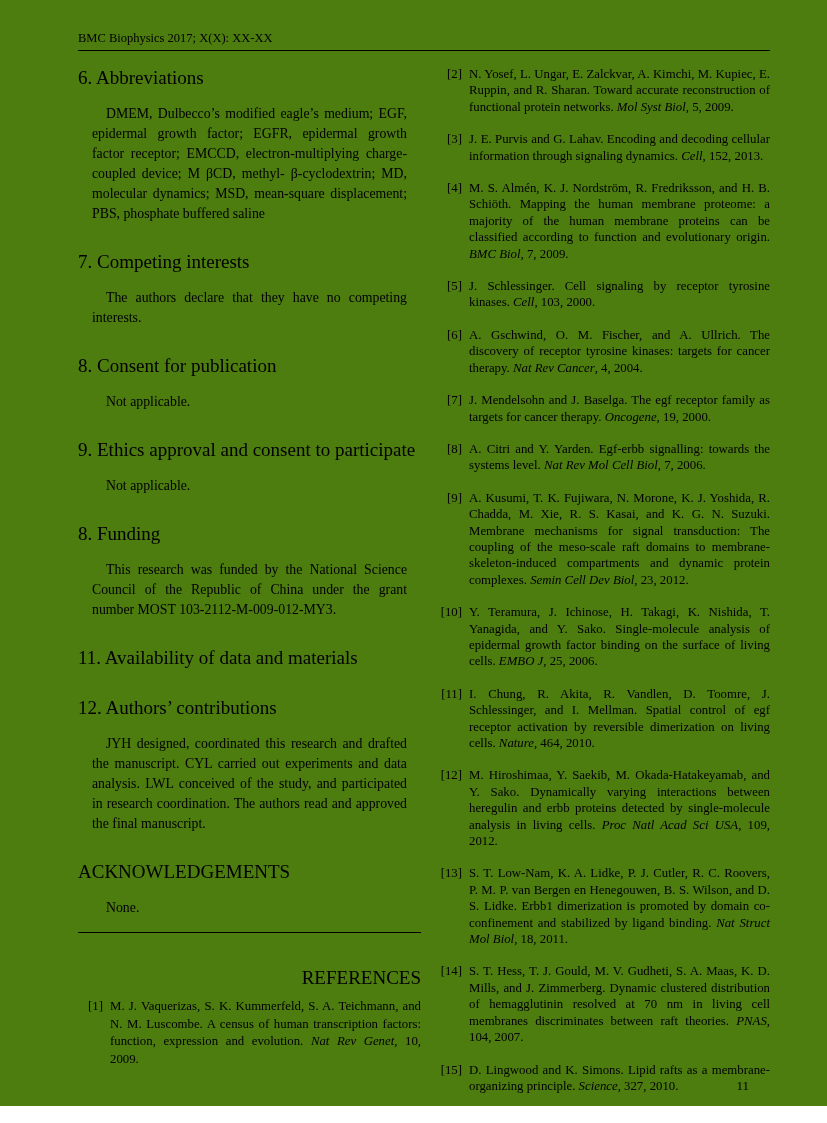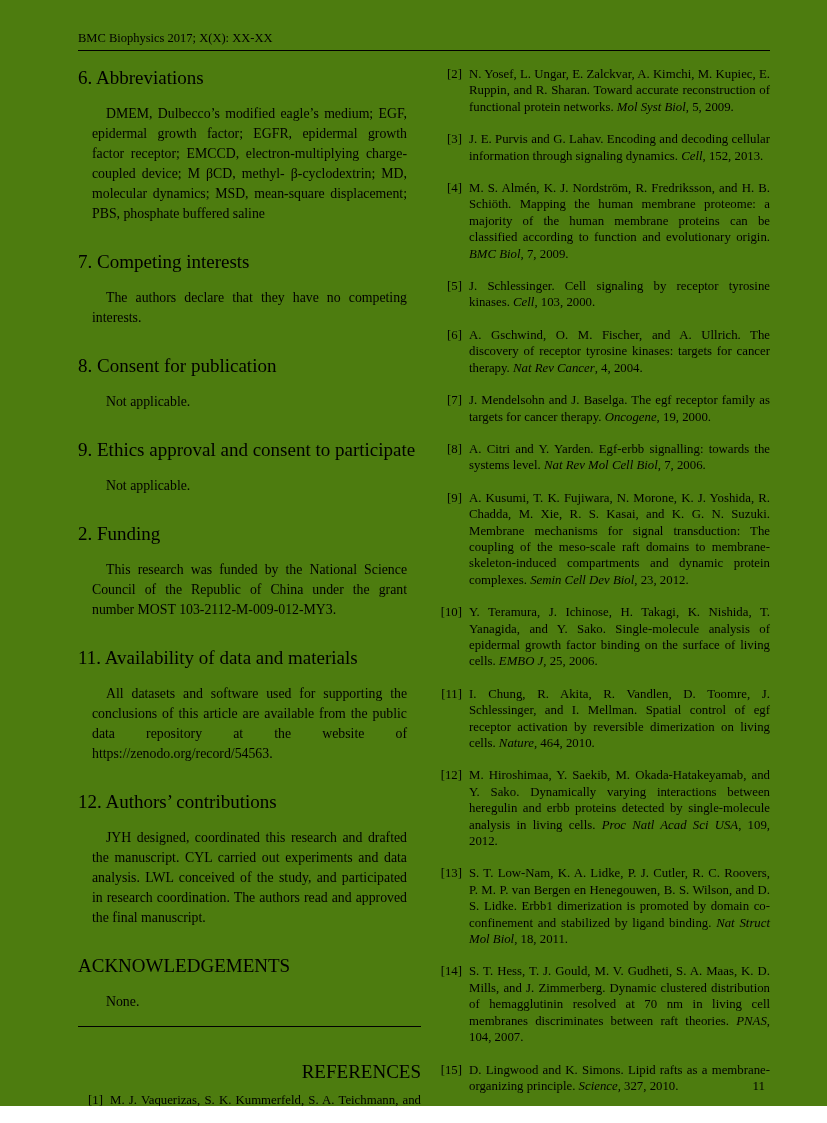--- a/index.html
+++ b/index.html
@@ -64,21 +64,21 @@
     flex: none;
     width: 25px;
     text-align: right;
     padding-right: 7px;
   }
   .ref-body { flex: 1; text-align: justify; }
   .ref-body i { font-style: italic; }
 
   .page-number {
     position: absolute;
-    right: 62px;
+    right: 78px;
     bottom: 12px;
     font-size: 13px;
   }
 </style>
 </head>
 <body>
 
 <div class="page">
 
   <div class="running-header">BMC Biophysics 2017; X(X): XX-XX</div>
@@ -101,27 +101,26 @@
         <h2>8. Consent for publication</h2>
         <p>Not applicable.</p>
       </div>
 
       <div class="section">
         <h2>9. Ethics approval and consent to participate</h2>
         <p>Not applicable.</p>
       </div>
 
       <div class="section">
-        <h2>2. Funding</h2>
+        <h2>8. Funding</h2>
         <p>This research was funded by the National Science Council of the Republic of China under the grant number MOST 103-2112-M-009-012-MY3.</p>
       </div>
 
       <div class="section">
         <h2>11. Availability of data and materials</h2>
-        <p>All datasets and software used for supporting the conclusions of this article are available from the public data repository at the website of https://zenodo.org/record/54563.</p>
       </div>
 
       <div class="section">
         <h2>12. Authors’ contributions</h2>
         <p>JYH designed, coordinated this research and drafted the manuscript. CYL carried out experiments and data analysis. LWL conceived of the study, and participated in research coordination. The authors read and approved the final manuscript.</p>
       </div>
 
       <div class="section">
         <h2>ACKNOWLEDGEMENTS</h2>
         <p>None.</p>

